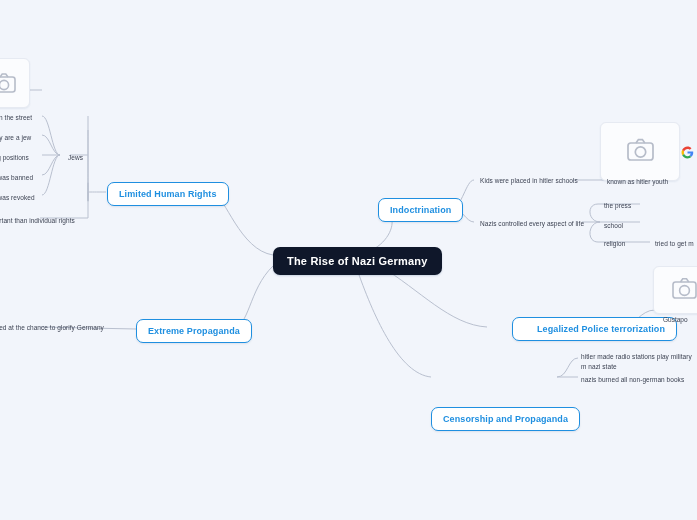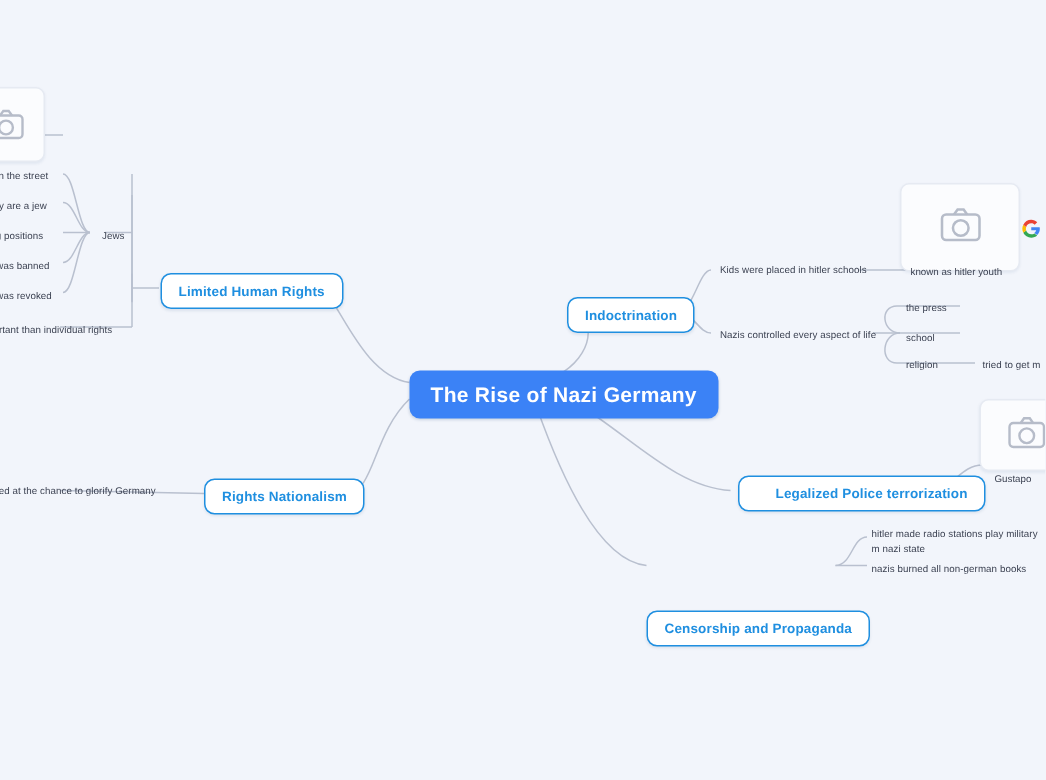--- a/index.html
+++ b/index.html
@@ -23,24 +23,24 @@
     height: 520px;
     pointer-events: none;
   }
   .node {
     position: absolute;
     box-sizing: border-box;
     white-space: nowrap;
   }
   
   .root {
-    background: #3b82f6;
+    background: #0f172a;
     color: #ffffff;
     font-weight: bold;
-    font-size: 14px;
+    font-size: 11px;
     letter-spacing: .2px;
     border-radius: 7px;
     padding: 8px 14px;
     box-shadow: 0 1px 2px rgba(20,60,110,.18);
   }
   
   .branch {
     background: #ffffff;
     color: #1f8fe0;
     font-weight: bold;
@@ -136,23 +136,23 @@
       <path d="M557 377 L 578 377"></path>
     </g>
   </svg>
 
   <div class="node root" style="left:273px; top:247px;">The Rise of Nazi Germany</div>
 
   <div class="node branch" style="left:107px; top:182px;">Limited Human Rights</div>
 
   <div class="node branch" style="left:378px; top:198px;">Indoctrination</div>
 
-  <div class="node branch" style="left:136px; top:319px;">Rights Nationalism</div>
-
-  <div class="node branch" style="left:492px; top:317px;padding-left:24px;">Legalized Police terrorization</div>
+  <div class="node branch" style="left:136px; top:319px;">Extreme Propaganda</div>
+
+  <div class="node branch" style="left:512px; top:317px;padding-left:24px;">Legalized Police terrorization</div>
 
   <div class="node branch" style="left:431px; top:367px;margin-top:40px;">Censorship and Propaganda</div>
 
   <div class="node leaf" style="left:-12px; top:110px;">d in the street</div>
 
   <div class="node leaf" style="left:-12px; top:130px;">hey are a jew</div>
 
   <div class="node leaf" style="left:-12px; top:150px;">ing positions</div>
 
   <div class="node leaf" style="left:-12px; top:170px;">e was banned</div>

